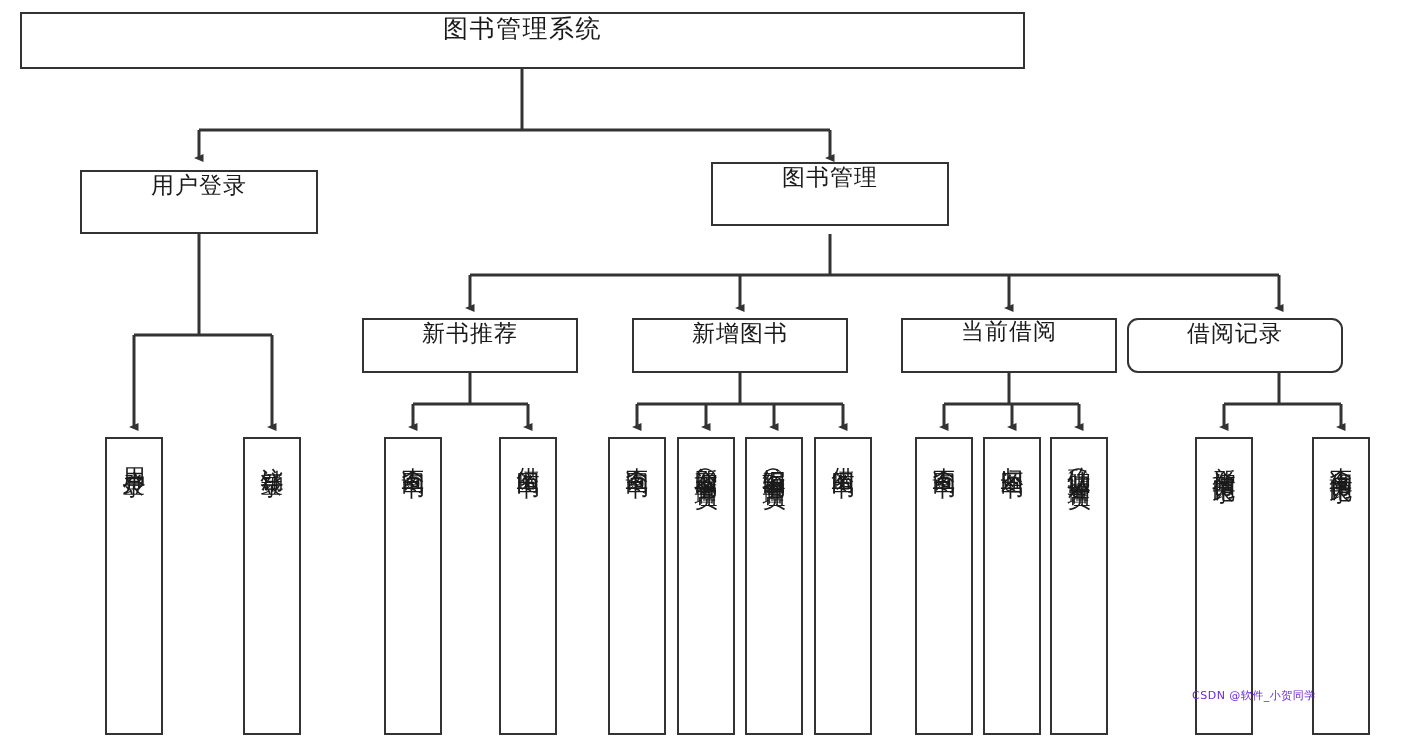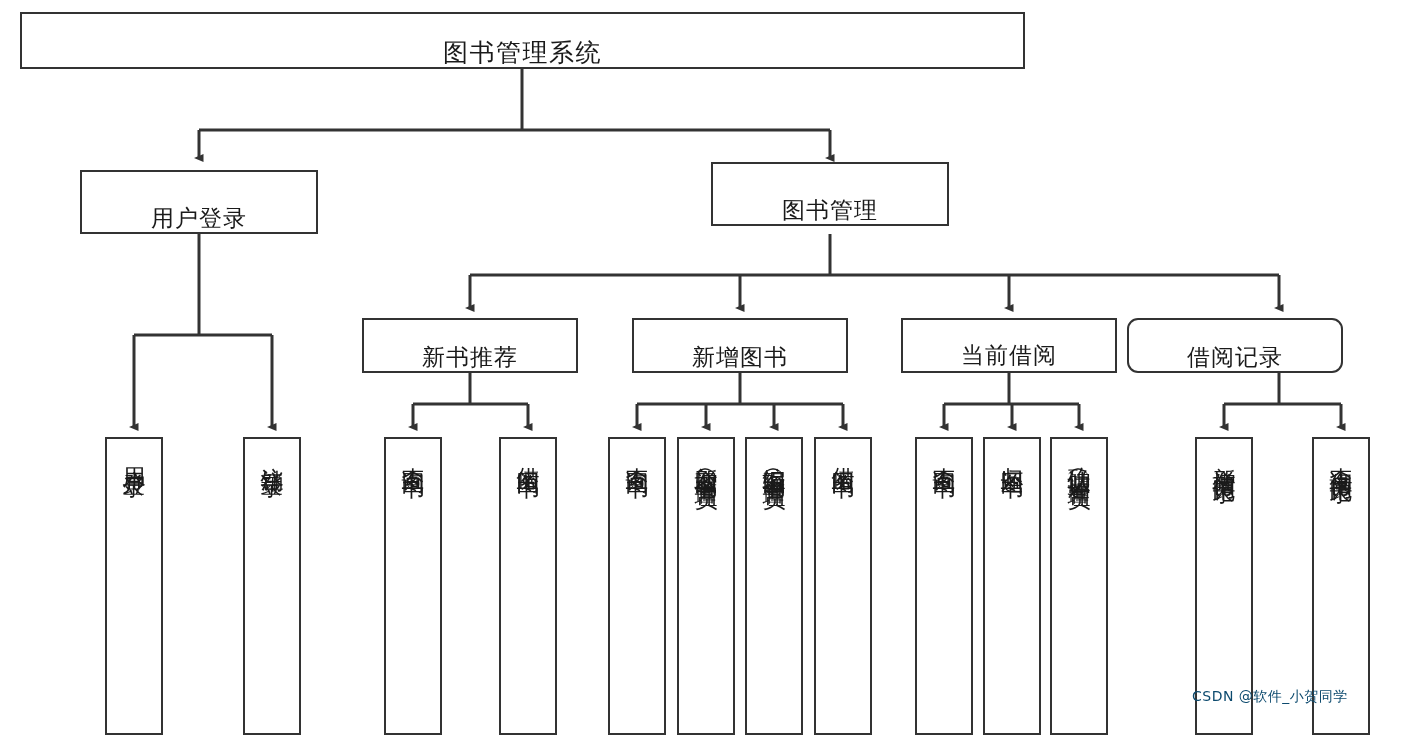--- a/index.html
+++ b/index.html
@@ -25,21 +25,21 @@
     width: 1405px;
     height: 747px;
     pointer-events: none;
   }
   .node {
     position: absolute;
     box-sizing: border-box;
     background: #ffffff;
     border: 2px solid #333333;
     display: flex;
-    align-items: flex-end;
+    align-items: flex-start;
     justify-content: center;
     color: #1a1a1a;
   }
   .node .label {
     display: block;
     text-align: center;
     line-height: 1.18;
     color: #1a1a1a;
   }
   
@@ -62,22 +62,22 @@
     text-orientation: upright;
     font-size: 23px;
     letter-spacing: 3px;
     line-height: 1;
     white-space: nowrap;
   }
   #watermark {
     position: absolute;
     left: 1192px;
     top: 688px;
-    font-size: 14px;
-    color: #0c4a6e;
+    font-size: 11px;
+    color: #6d28d9;
     white-space: nowrap;
     letter-spacing: 0.5px;
   }
 </style>
 </head>
 <body>
 
 <div id="diagram-root">
 
   <svg id="edge-layer" viewBox="0 0 1405 747" width="1405" height="747" xmlns="http://www.w3.org/2000/svg">

